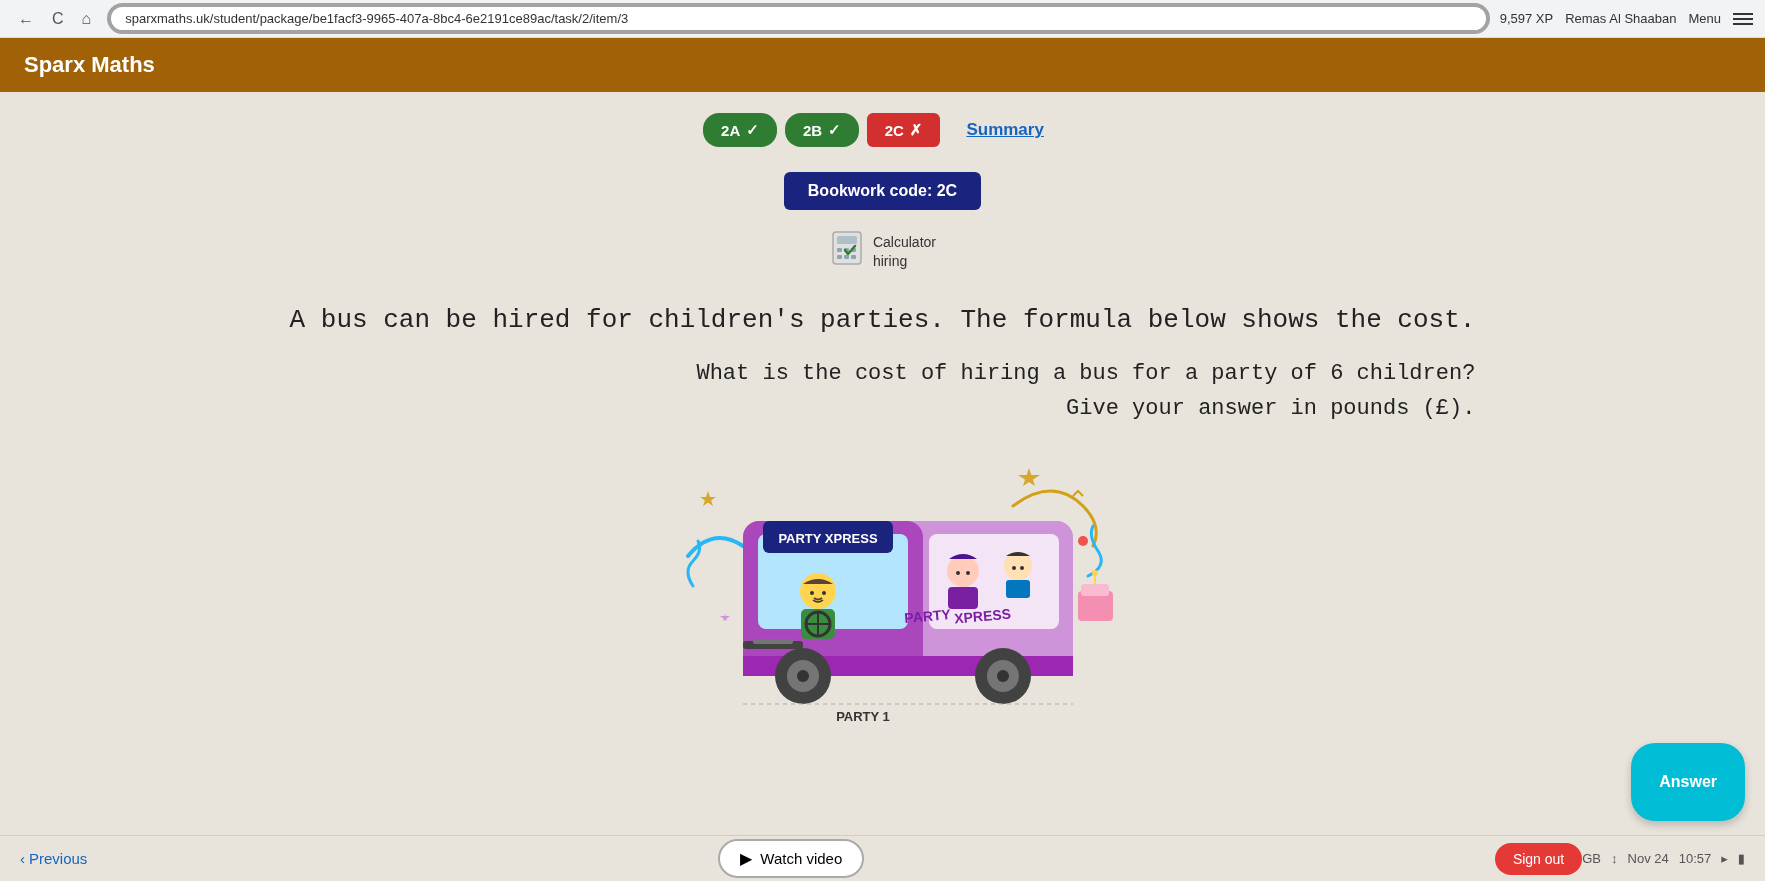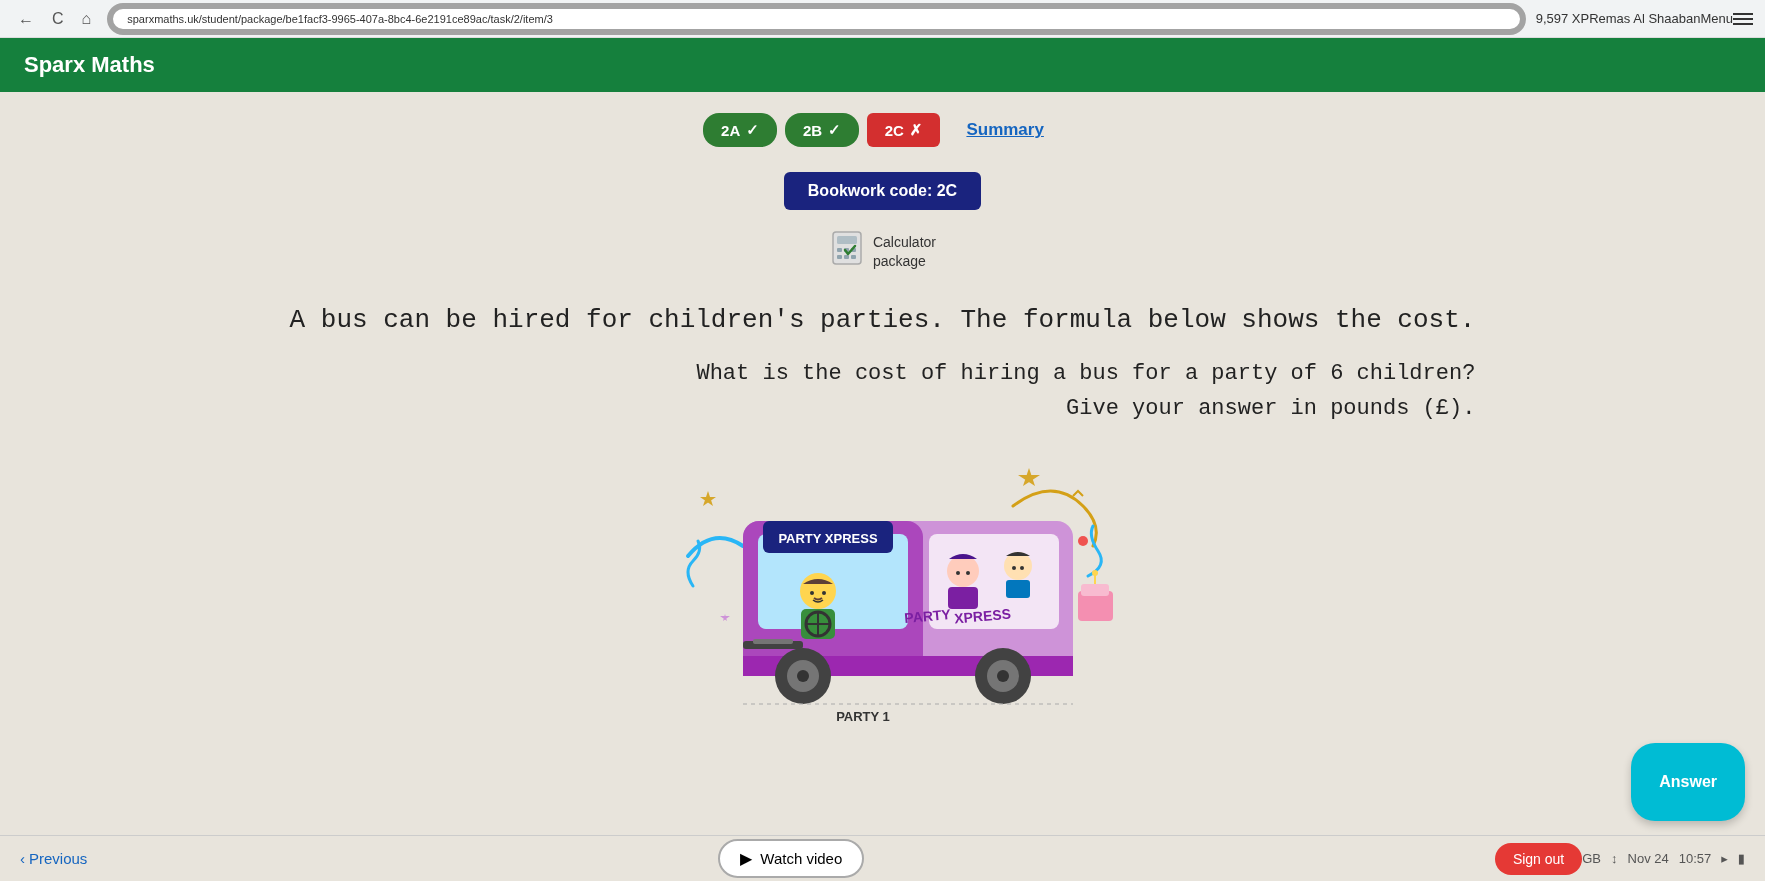--- a/index.html
+++ b/index.html
@@ -24,44 +24,44 @@
     .browser-nav {
       display: flex; gap: 6px; align-items: center;
     }
     .nav-btn {
       background: none; border: none; cursor: pointer;
       font-size: 16px; color: #555; padding: 2px 6px;
     }
     .url-bar {
       flex: 1;
       background: white;
-      border: 6px solid #a3a3a3;
+      border: 4px solid #a3a3a3;
       border-radius: 16px;
       padding: 4px 14px;
-      font-size: 11px;
+      font-size: 13px;
       color: #333;
     }
     .xp-info {
       font-size: 13px;
       color: #333;
       margin-left: auto;
       display: flex;
       align-items: center;
-      gap: 0;
+      gap: 12px;
     }
     .menu-btn {
       display: flex; flex-direction: column; gap: 3px; cursor: pointer;
     }
     .menu-btn span {
       display: block; width: 20px; height: 2px; background: #333;
     }
 
     
     .app-header {
-      background: #15803d;
+      background: #a16207;
       padding: 14px 24px;
       color: white;
     }
     .app-header-title {
       font-size: 22px;
       font-weight: bold;
     }
 
     
     .main-content {
@@ -299,21 +299,21 @@
           <rect x="15" y="18" width="5" height="4" rx="1" fill="#90a4ae"></rect>
           <rect x="22" y="18" width="5" height="4" rx="1" fill="#90a4ae"></rect>
           <rect x="8" y="25" width="5" height="4" rx="1" fill="#90a4ae"></rect>
           <rect x="15" y="25" width="5" height="4" rx="1" fill="#90a4ae"></rect>
           <rect x="22" y="25" width="5" height="4" rx="1" fill="#90a4ae"></rect>
           <polyline points="16,20 19,24 26,16" stroke="#2e7d32" stroke-width="2.5" fill="none" stroke-linecap="round" stroke-linejoin="round"></polyline>
         </svg>
       </div>
       <div class="calculator-text">
         <div>Calculator</div>
-        <div>package</div>
+        <div>hiring</div>
       </div>
     </div>
   </div>
 
   <div class="question-area">
     <div class="question-text">A bus can be hired for children's parties. The formula below shows the cost.</div>
     <div class="question-subtext">What is the cost of hiring a bus for a party of 6 children?</div>
     <div class="question-subtext">Give your answer in pounds (£).</div>
   </div>
 

